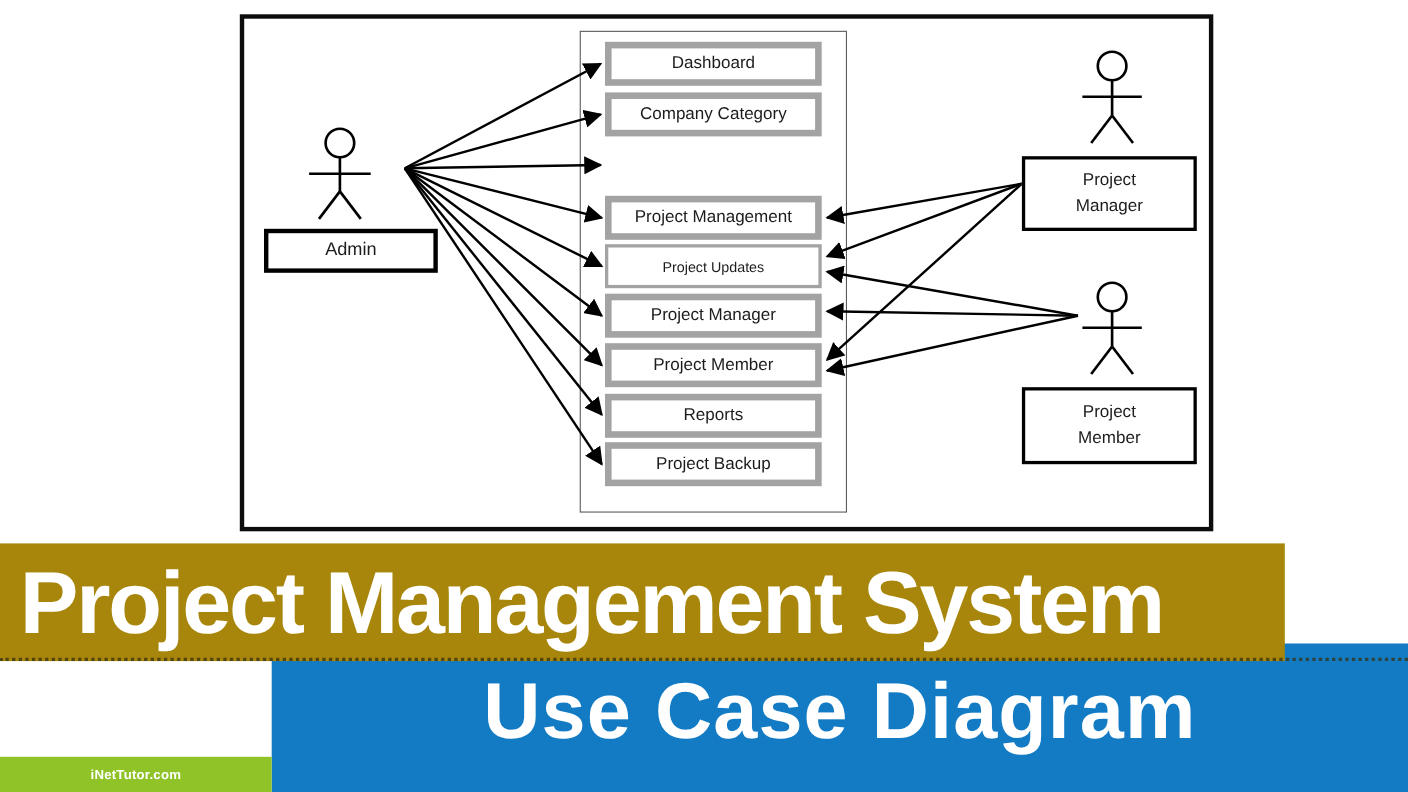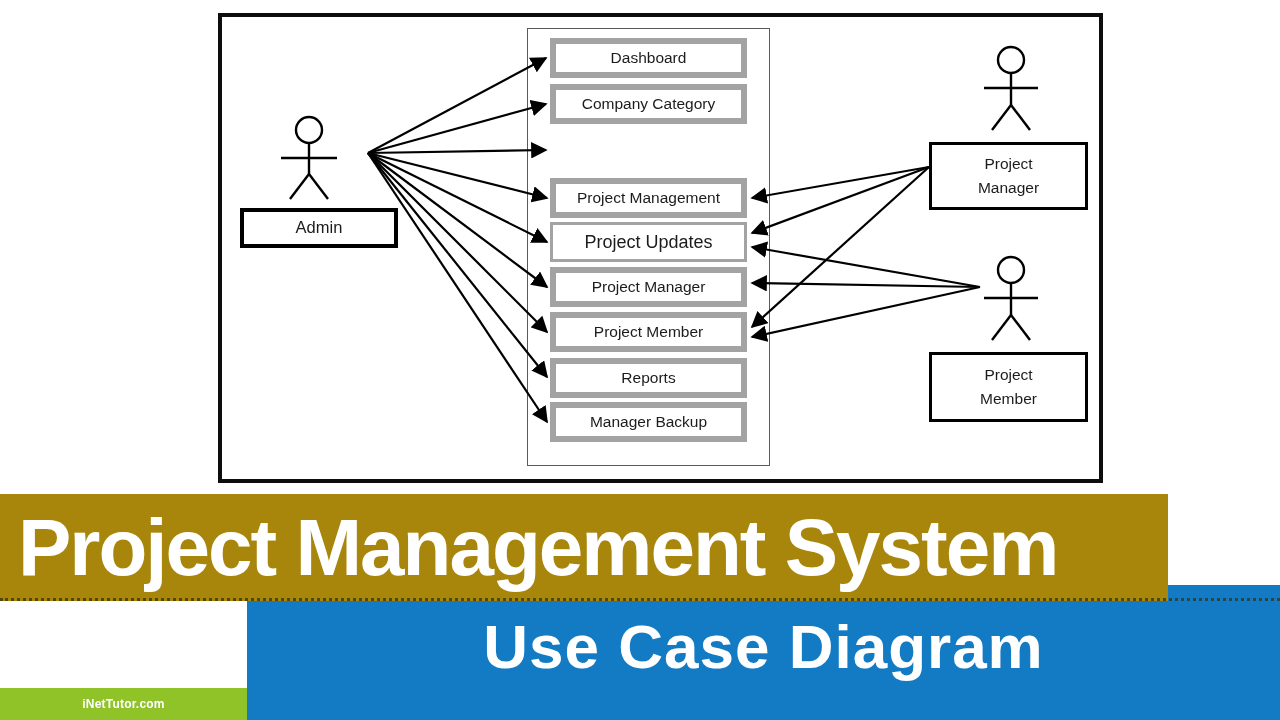--- a/index.html
+++ b/index.html
@@ -16,39 +16,39 @@
   .arrow-layer { position:absolute; left:0; top:0; width:1280px; height:720px; z-index:2;
                  pointer-events:none; }
   .arrow-layer line.assoc { stroke:#000; stroke-width:2.2; }
   .figure { stroke:#000; stroke-width:2.4; fill:none; }
   .figure circle { fill:#fff; }
 
   
   .uc-box { position:absolute; left:550px; width:197px; height:40px; background:#fff;
             border:6px solid #a3a3a3; display:flex; align-items:center; justify-content:center;
             font-size:15.5px; color:#1c1c1c; z-index:3; }
-  .uc-box.bold { border-width:3px; font-size:18px; }
+  .uc-box.bold { border-width:3px; font-size:13px; }
 
   
   .actor-box { position:absolute; background:#fff; border:3px solid #000; display:flex;
                align-items:center; justify-content:center; text-align:center;
                font-size:15.5px; color:#1c1c1c; z-index:3; line-height:1.55; }
   .actor-box.admin { left:240px; top:208px; width:158px; height:40px; border-width:4px; font-size:16.5px; }
   .actor-box.pm    { left:929px; top:142px; width:159px; height:68px; }
   .actor-box.pmem  { left:929px; top:352px; width:159px; height:70px; }
   .actor-box .wrap { width:88px; }
 
   
   .gold-banner { position:absolute; left:0; top:494px; width:1168px; height:107px;
                  background:#A8860B; z-index:6; display:flex; align-items:center; }
   .gold-banner .txt { color:#fff; font-weight:bold; font-size:80px; letter-spacing:-2px;
                       padding-left:18px; white-space:nowrap; }
   .blue-banner { position:absolute; left:247px; top:585px; width:1033px; height:135px;
                  background:#137BC4; z-index:4; display:flex; align-items:center; justify-content:center; }
-  .blue-banner .txt { color:#fff; font-weight:bold; font-size:62px; letter-spacing:1px;
+  .blue-banner .txt { color:#fff; font-weight:bold; font-size:72px; letter-spacing:1px;
                       white-space:nowrap; margin-top:-12px; }
   .dotted-edge { position:absolute; left:0; top:598px; width:1280px; height:0;
                  border-top:3px dotted rgba(55,50,20,0.75); z-index:7; }
   .green-bar { position:absolute; left:0; top:688px; width:247px; height:32px;
                background:#8FC328; z-index:8; display:flex; align-items:center; justify-content:center; }
   .green-bar .txt { color:#fff; font-weight:bold; font-size:12px; letter-spacing:0.2px; }
 </style>
 </head>
 <body>
 
@@ -102,21 +102,21 @@
       <line x1="980" y1="287" x2="752" y2="337" class="assoc" marker-end="url(#arrow)"></line>
     </svg>
 
   <div class="uc-box" style="top:38px">Dashboard</div>
   <div class="uc-box" style="top:84px">Company Category</div>
   <div class="uc-box" style="top:178px">Project Management</div>
   <div class="uc-box bold" style="top:222px">Project Updates</div>
   <div class="uc-box" style="top:267px">Project Manager</div>
   <div class="uc-box" style="top:312px">Project Member</div>
   <div class="uc-box" style="top:358px">Reports</div>
-  <div class="uc-box" style="top:402px">Manager Backup</div>
+  <div class="uc-box" style="top:402px">Project Backup</div>
 
   <div class="actor-box admin">
     <span>Admin</span>
   </div>
   <div class="actor-box pm">
     <span class="wrap">Project Manager</span>
   </div>
   <div class="actor-box pmem">
     <span class="wrap">Project Member</span>
   </div>

